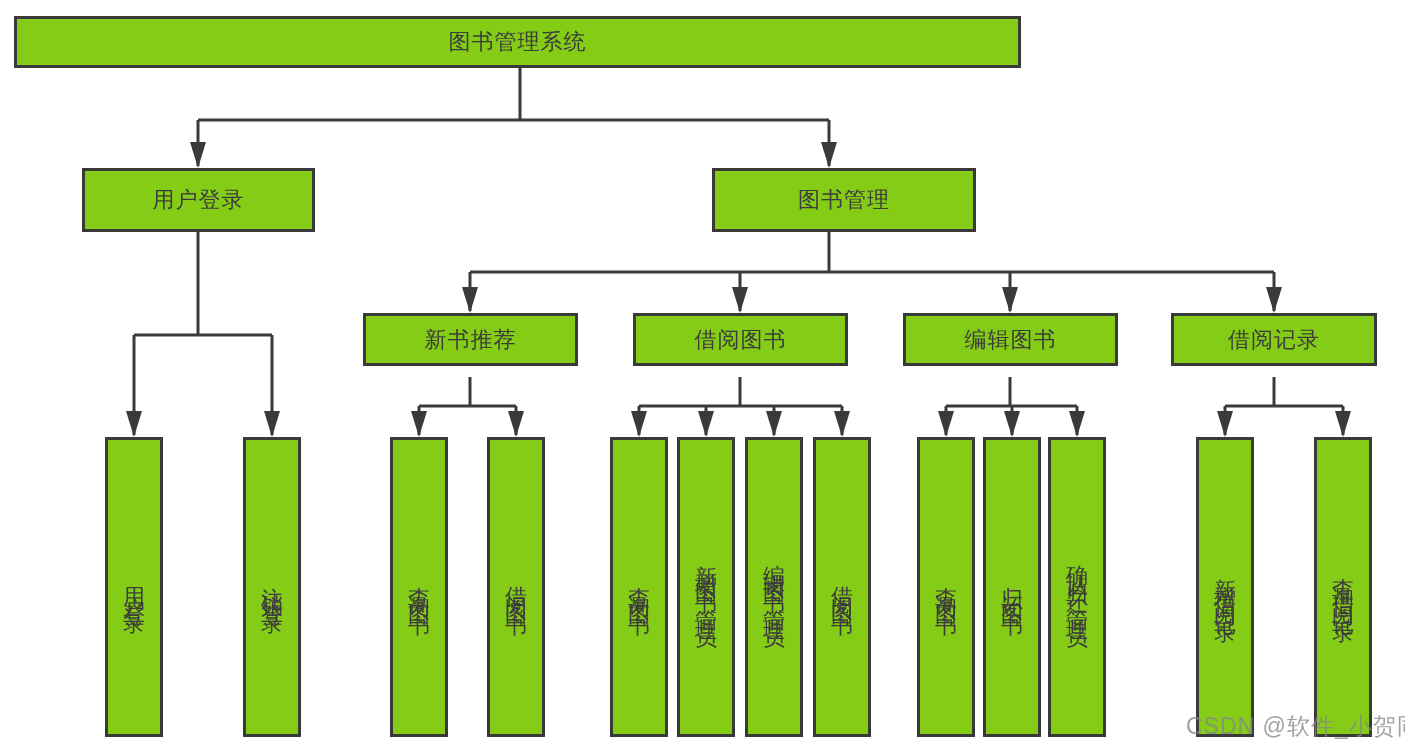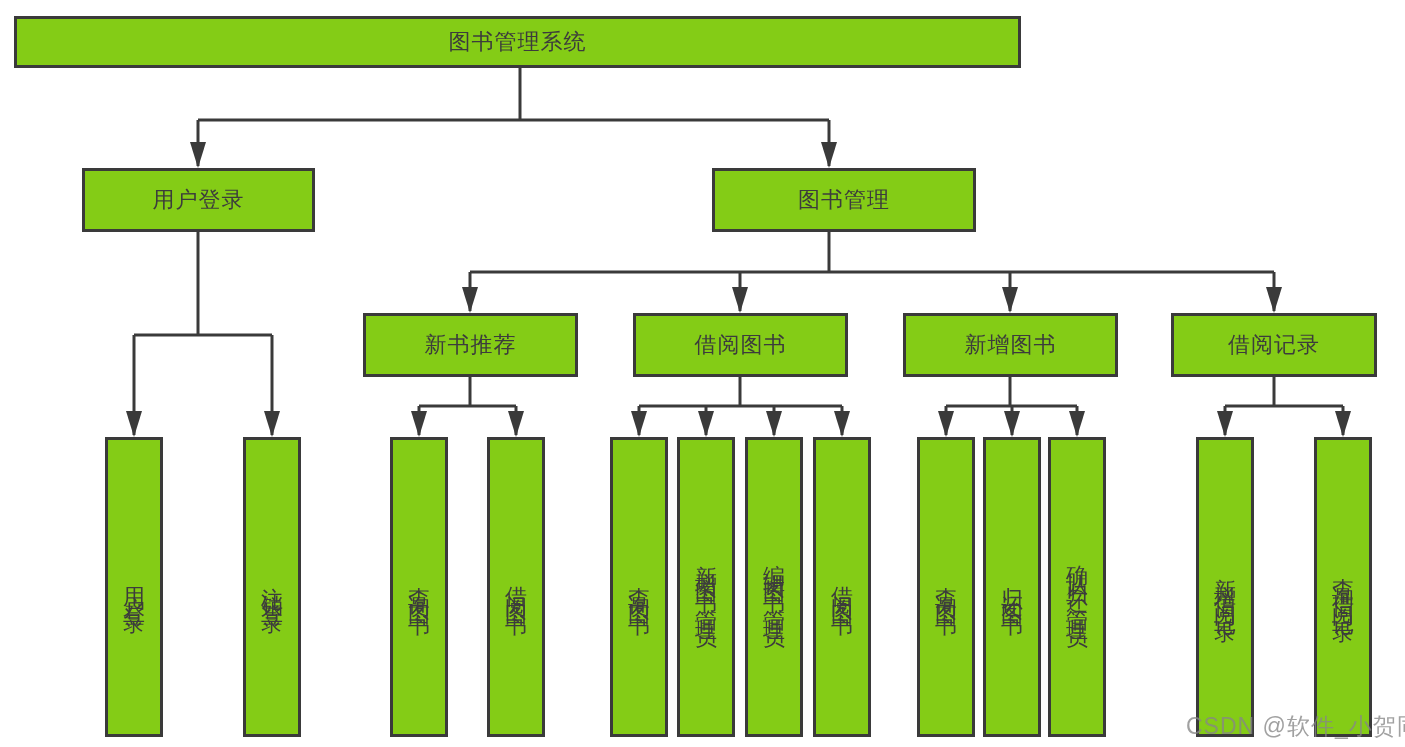--- a/index.html
+++ b/index.html
@@ -20,21 +20,21 @@
     writing-mode:vertical-rl;text-orientation:mixed;
     font-size:22px;letter-spacing:9px;line-height:1;
     color:#3c3c3c;white-space:nowrap;
   }
   
   .n-root{left:14px;top:16px;width:1007px;height:52px;}
   
   .n-user{left:82px;top:168px;width:233px;height:64px;}
   .n-mgmt{left:712px;top:168px;width:264px;height:64px;}
   
-  .n-l3{top:313px;height:64px;}
+  .n-l3{top:313px;height:53px;}
   .n-xinshu{left:363px;width:215px;}
   .n-jieyue{left:633px;width:215px;}
   .n-dangqian{left:903px;width:215px;}
   .n-jilu{left:1171px;width:206px;}
   
   .leaf{top:437px;width:58px;height:300px;}
   .x105{left:105px;} .x243{left:243px;}
   .x390{left:390px;} .x487{left:487px;}
   .x610{left:610px;} .x677{left:677px;} .x745{left:745px;} .x813{left:813px;}
   .x917{left:917px;} .x983{left:983px;} .x1048{left:1048px;}
@@ -127,21 +127,21 @@
     <span class="h-label">图书管理</span>
   </div>
 
   <div class="node n-l3 n-xinshu">
     <span class="h-label">新书推荐</span>
   </div>
   <div class="node n-l3 n-jieyue">
     <span class="h-label">借阅图书</span>
   </div>
   <div class="node n-l3 n-dangqian">
-    <span class="h-label">新增图书</span>
+    <span class="h-label">编辑图书</span>
   </div>
   <div class="node n-l3 n-jilu">
     <span class="h-label">借阅记录</span>
   </div>
 
   <div class="node leaf x105">
     <span class="v-label">用户登录</span>
   </div>
   <div class="node leaf x243">
     <span class="v-label">注销登录</span>

